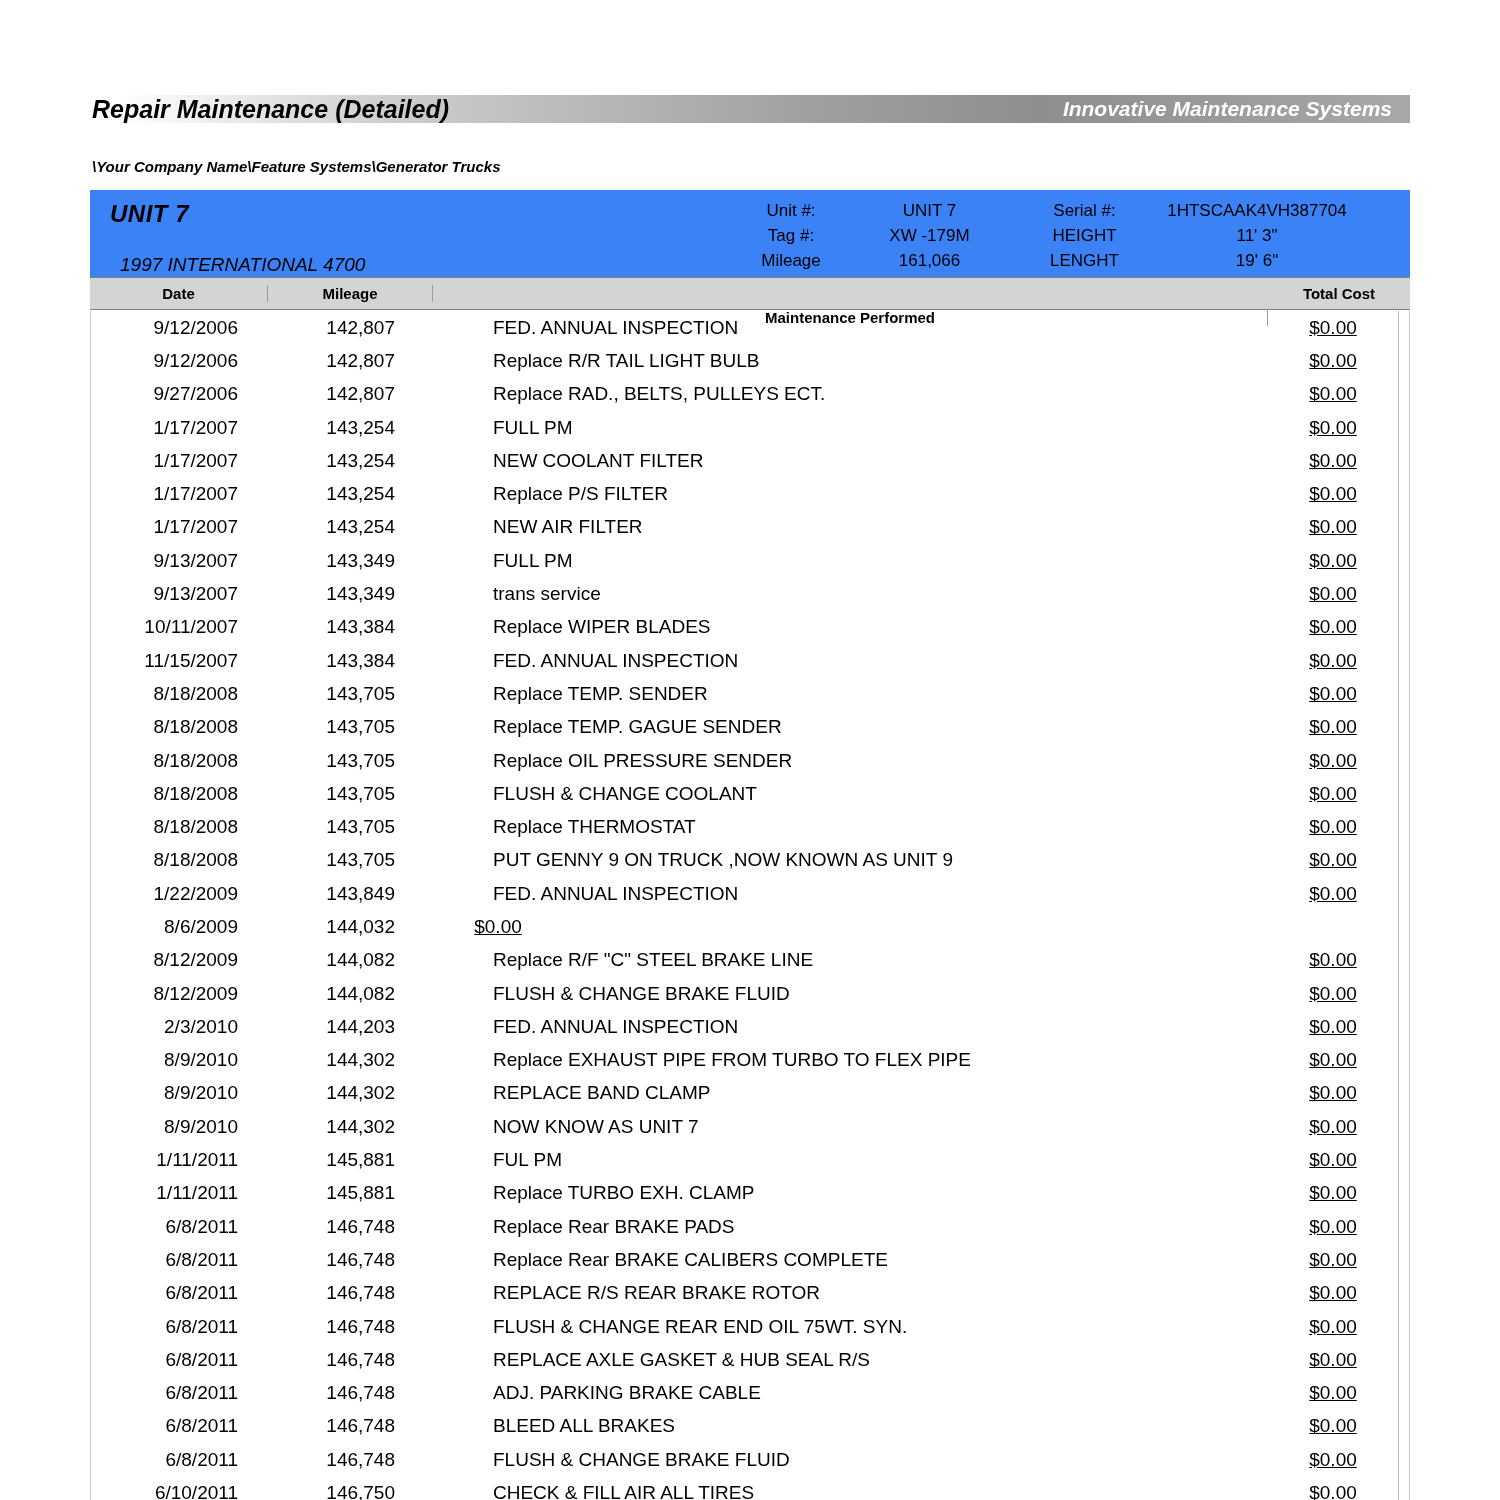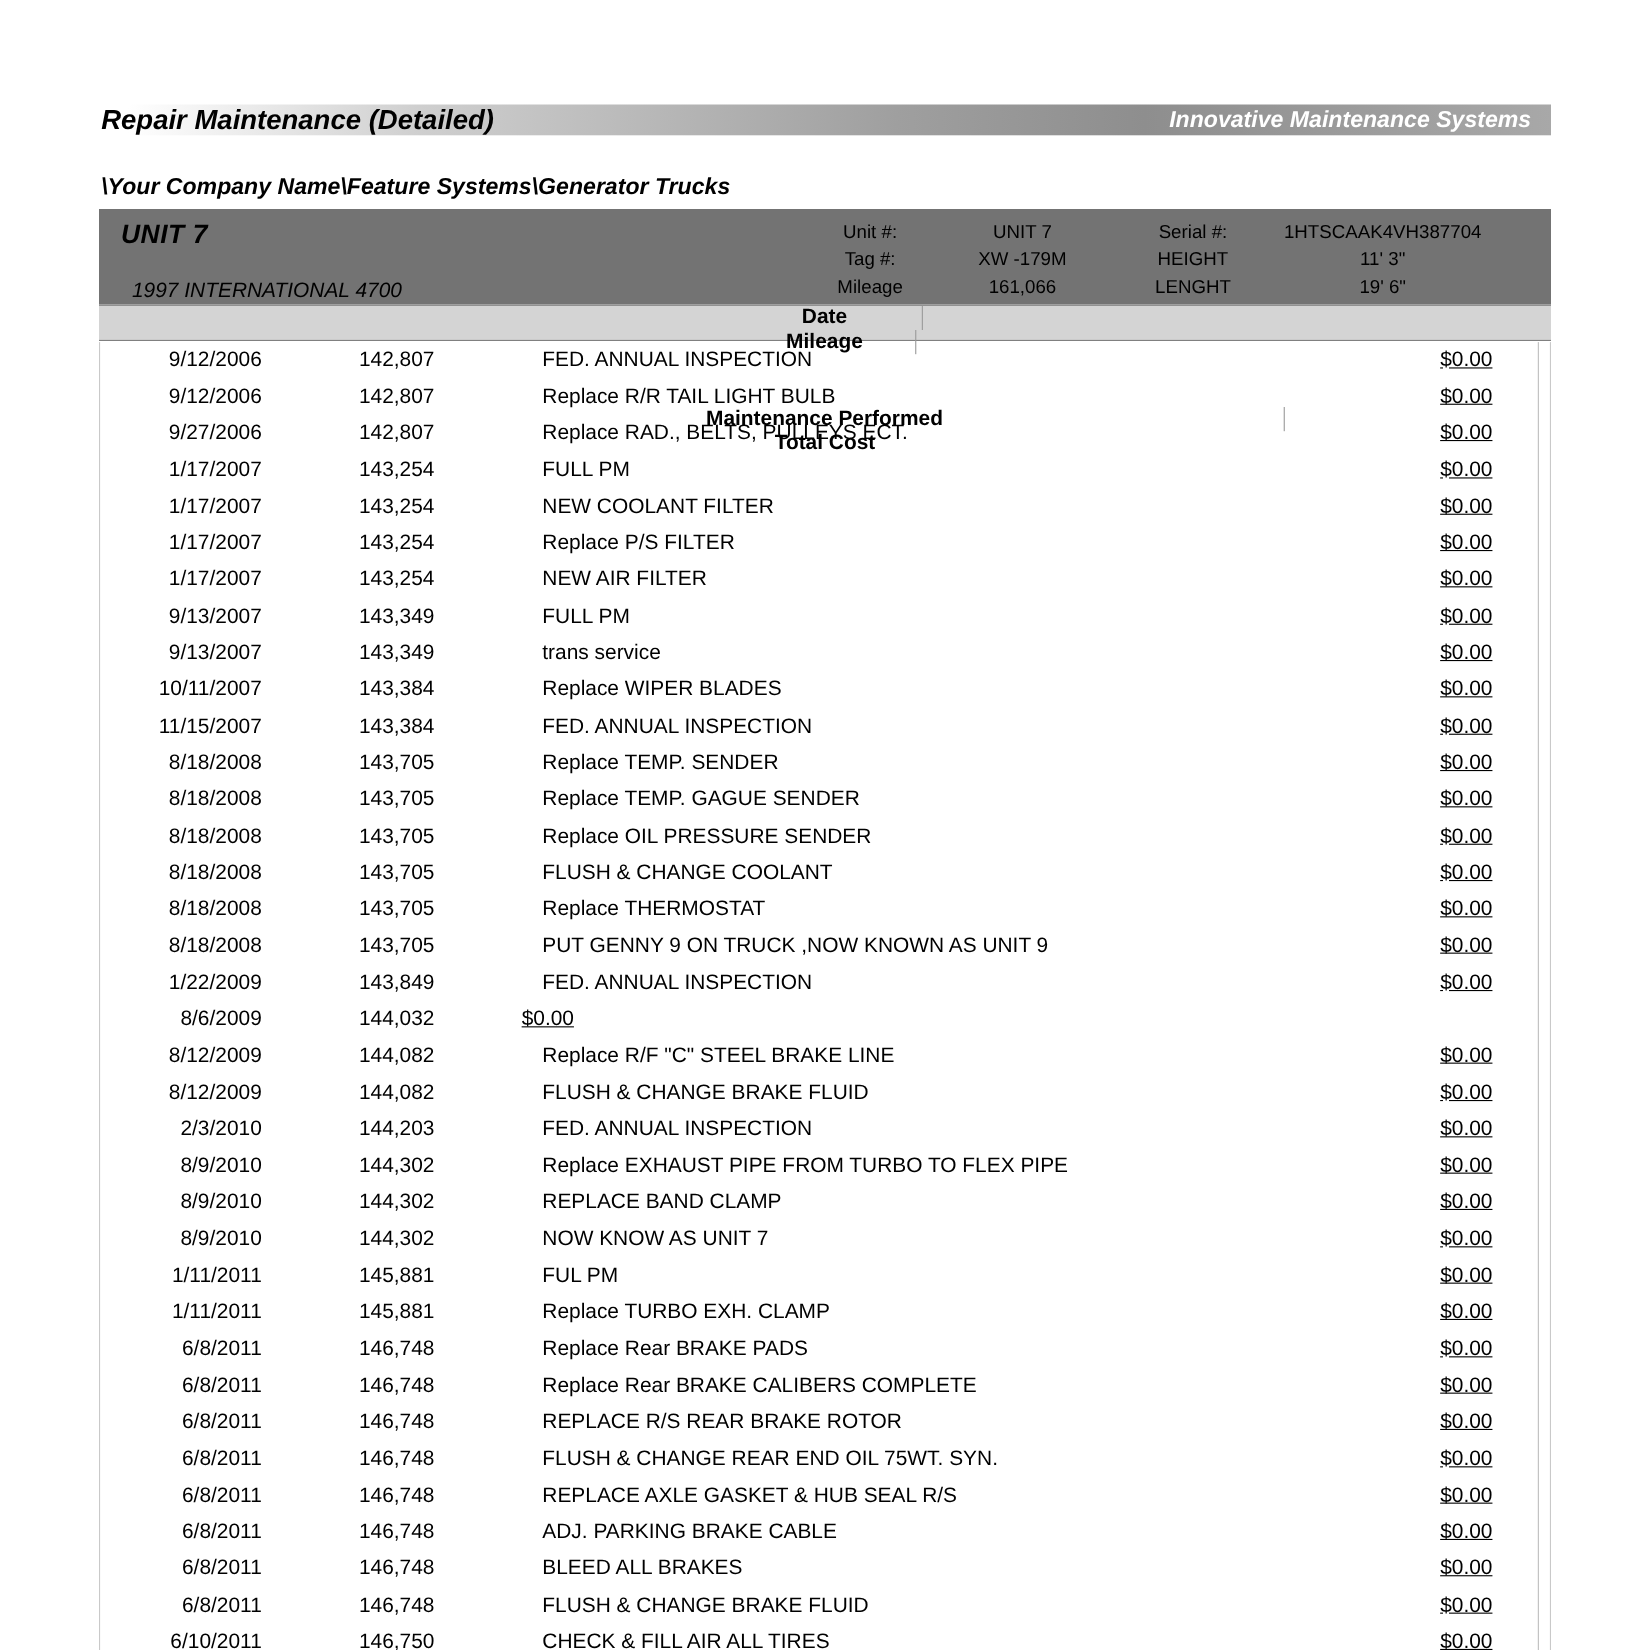--- a/index.html
+++ b/index.html
@@ -48,34 +48,34 @@
     font-style: italic;
     color: #ffffff;
     white-space: nowrap;
   }
 
   
   .breadcrumb {
     position: absolute;
     left: 92px;
     top: 158px;
-    font-size: 21px;
+    font-size: 15px;
     font-weight: bold;
     font-style: italic;
     white-space: nowrap;
   }
 
   
   .unit-block {
     position: absolute;
     left: 90px;
     top: 190px;
     width: 1320px;
     height: 87px;
-    background: #737373;
+    background: #3b82f6;
     box-sizing: border-box;
   }
   .unit-left {
     position: absolute;
     left: 20px;
     top: 10px;
   }
   .unit-name {
     font-size: 24px;
     font-weight: bold;
@@ -111,23 +111,22 @@
     left: 90px;
     top: 277px;
     width: 1320px;
     height: 33px;
     background: #d4d4d4;
     border-top: 1px solid #808080;
     border-bottom: 1px solid #808080;
     box-sizing: border-box;
     display: flex;
     align-items: center;
-    font-size: 19px;
+    font-size: 15px;
     font-weight: bold;
-    flex-direction: column;
   }
   .th {
     text-align: center;
     box-sizing: border-box;
   }
   .col-date   { width: 178px; }
   .col-mile   { width: 165px; }
   .col-desc   { width: 835px; }
   .col-cost   { width: 142px; }
 

